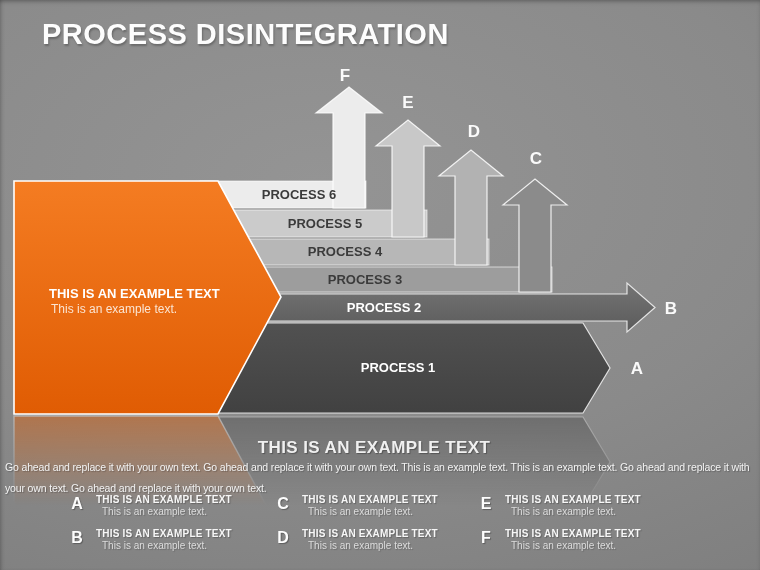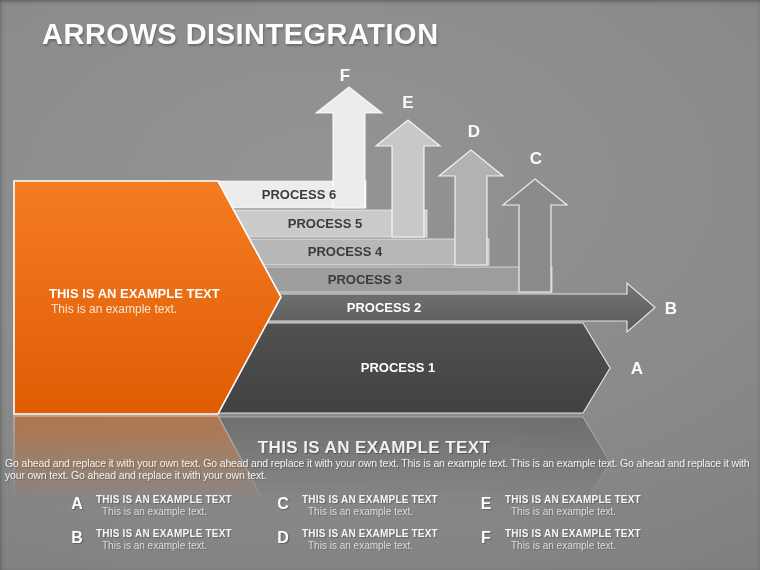--- a/index.html
+++ b/index.html
@@ -21,21 +21,21 @@
   text.arrow-letter{font-size:17px;font-weight:700;fill:#fafafa;}
   text.orange-title{font-size:13px;font-weight:700;fill:#ffffff;}
   text.orange-sub{font-size:12px;fill:#fbe4d2;}
   .footer-heading{
     position:absolute;left:0;top:438px;width:748px;text-align:center;
     font-size:17px;font-weight:700;color:#f0f0f0;letter-spacing:.4px;
     text-shadow:1px 1px 1px rgba(0,0,0,.3);
   }
   .footer-body{
     position:absolute;left:5px;top:457px;width:752px;
-    font-size:10.5px;line-height:12px;color:#f3f3f3;letter-spacing:-0.15px;
+    font-size:10.5px;line-height:21px;color:#f3f3f3;letter-spacing:-0.15px;
     text-shadow:1px 1px 1px rgba(0,0,0,.25);
   }
   .legend{
     position:absolute;left:62px;top:494px;
     display:grid;grid-template-columns:206px 203px 200px;grid-auto-flow:column;
     grid-template-rows:34px 34px;
   }
   .legend-item{display:flex;align-items:flex-start;}
   .legend-letter{
     width:30px;text-align:center;font-size:16px;font-weight:700;color:#fdfdfd;
@@ -45,21 +45,21 @@
   .legend-title{font-size:10px;font-weight:700;color:#f7f7f7;line-height:12px;
     letter-spacing:.2px;text-shadow:1px 1px 1px rgba(0,0,0,.25);white-space:nowrap;}
   .legend-sub{font-size:10px;color:#dcdcdc;line-height:12px;padding-left:6px;
     text-shadow:1px 1px 1px rgba(0,0,0,.2);white-space:nowrap;}
 </style>
 </head>
 <body>
 
 <div class="page">
 
-  <div class="slide-title">ARROWS DISINTEGRATION</div>
+  <div class="slide-title">PROCESS DISINTEGRATION</div>
 
   <svg class="diagram" width="760" height="570" viewBox="0 0 760 570">
     <defs>
       <linearGradient id="orangeGrad" x1="0" y1="0" x2="0" y2="1">
         <stop offset="0" stop-color="#f47c22"></stop>
         <stop offset="1" stop-color="#e05c03"></stop>
       </linearGradient>
       <linearGradient id="bar2Grad" x1="0" y1="0" x2="0" y2="1">
         <stop offset="0" stop-color="#747474"></stop>
         <stop offset="1" stop-color="#5b5b5b"></stop>

